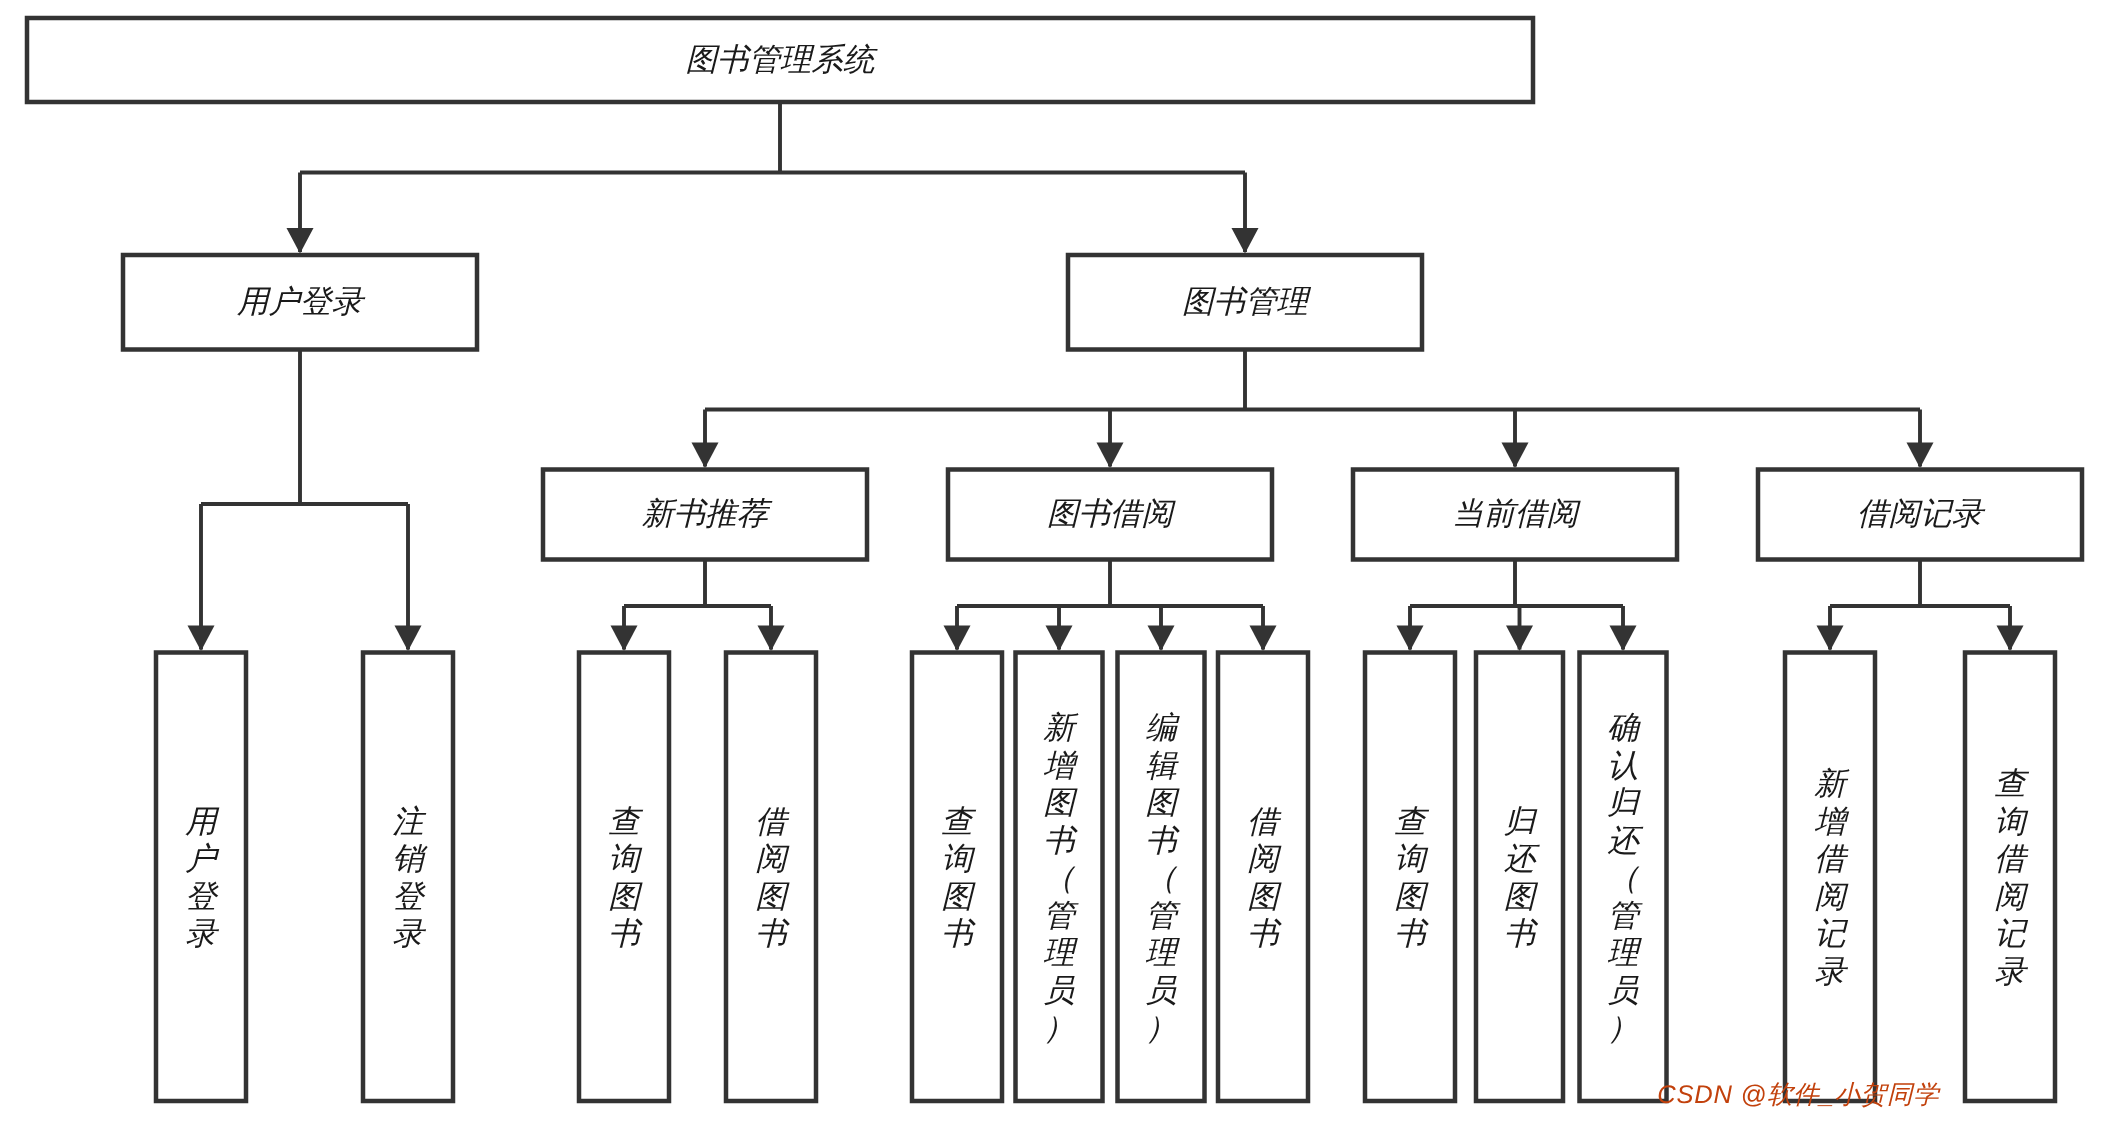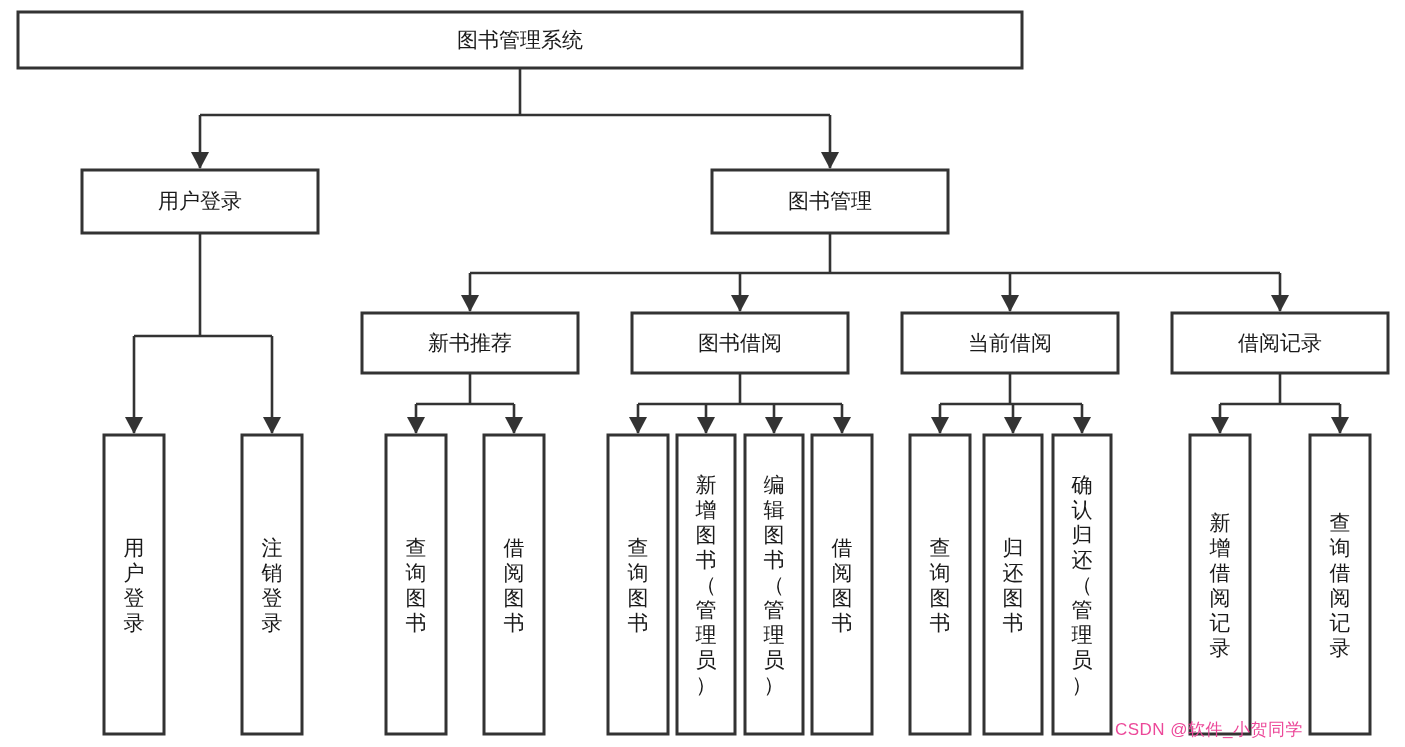--- a/index.html
+++ b/index.html
@@ -11,20 +11,21 @@
     width: 1405px;
     height: 747px;
     font-family: "Liberation Sans", "DejaVu Sans", sans-serif;
     overflow: hidden;
     position: relative;
   }
   #diagram-root {
     position: relative;
     width: 1303px;
     height: 747px;
+    font-style: italic;
   }
   svg#flow-svg {
     position: absolute;
     top: 0;
     left: 0;
     width: 1405px;
     height: 747px;
     display: block;
   }
   .node-rect {
@@ -50,25 +51,25 @@
     dominant-baseline: middle;
   }
   .node-label-v {
     font-family: "Liberation Sans", "DejaVu Sans", sans-serif;
     font-size: 21px;
     fill: #1a1a1a;
     text-anchor: middle;
   }
   .watermark {
     position: absolute;
-    right: 0;
+    right: 10px;
     bottom: 6px;
     font-family: "Liberation Sans", "DejaVu Sans", sans-serif;
     font-size: 17px;
-    color: #ec4899;
+    color: #c2410c;
     white-space: nowrap;
     pointer-events: none;
     letter-spacing: 0.5px;
   }
 </style>
 </head>
 <body>
 
 <div id="diagram-root">
   <svg id="flow-svg" viewBox="0 0 1405 747">

